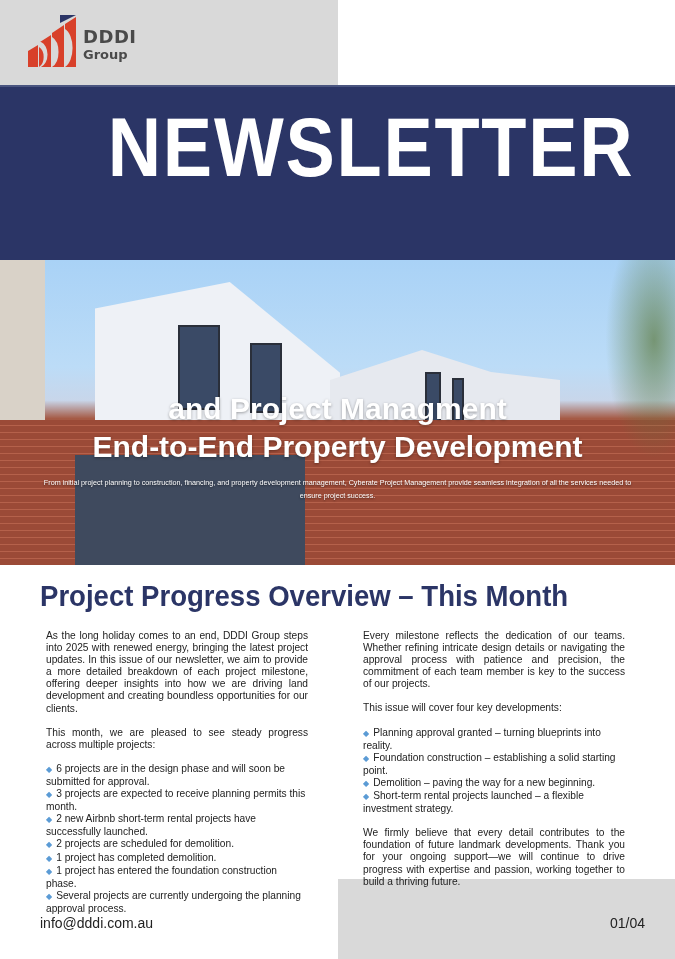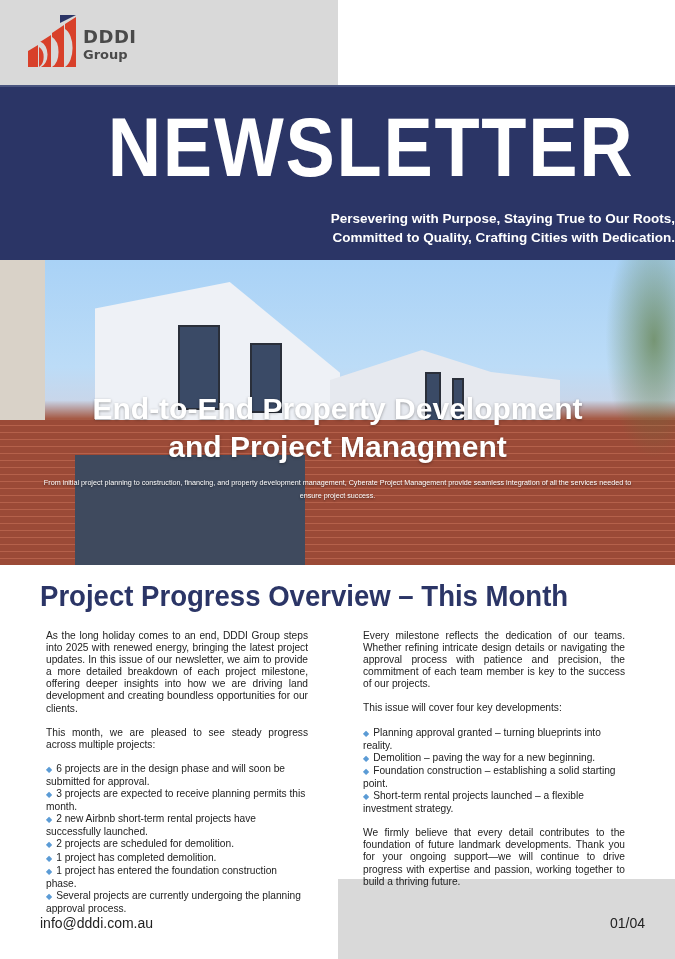--- a/index.html
+++ b/index.html
@@ -64,41 +64,37 @@
       <div class="logo-text">
         <span class="l1">DDDI</span>
         <span class="l2">Group</span>
       </div>
     </div>
   </div>
 </div>
 
 <div class="banner">
   <div class="banner-title">NEWSLETTER</div>
-  <div class="banner-sub">
-    <div>Persevering with Purpose, Staying True to Our Roots,</div>
-    <div>Committed to Quality, Crafting Cities with Dedication.</div>
-  </div>
 </div>
 
 <div class="hero">
   <div class="leftwall"></div>
   <div class="house"></div>
   <div class="house2"></div>
   <div class="win" style="left:178px;top:65px;width:42px;height:85px;"></div>
   <div class="win" style="left:250px;top:83px;width:32px;height:70px;"></div>
   <div class="win" style="left:425px;top:112px;width:16px;height:55px;"></div>
   <div class="win" style="left:452px;top:118px;width:12px;height:50px;"></div>
   <div class="brick"></div>
   <div class="garage"></div>
   <div class="tree"></div>
   <div class="hero-text">
     <div class="hero-h">
+      <div>and Project Managment</div>
       <div>End-to-End Property Development</div>
-      <div>and Project Managment</div>
     </div>
     <div class="hero-p">From initial project planning to construction, financing, and property development management, Cyberate Project Management provide seamless integration of all the services needed to ensure project success.</div>
   </div>
 </div>
 
 <div class="section-title">Project Progress Overview – This Month</div>
 
 <div class="grey-block"></div>
 
 <div class="col col-left">
@@ -114,21 +110,21 @@
   <div class="li"><span class="bullet">◆</span><span>1 project has entered the foundation construction phase.</span></div>
   <div class="li"><span class="bullet">◆</span><span>Several projects are currently undergoing the planning approval process.</span></div>
 </div>
 
 <div class="col col-right">
   <p>Every milestone reflects the dedication of our teams. Whether refining intricate design details or navigating the approval process with patience and precision, the commitment of each team member is key to the success of our projects.</p>
   <div class="gap"></div>
   <p>This issue will cover four key developments:</p>
   <div class="gap"></div>
   <div class="li"><span class="bullet">◆</span><span>Planning approval granted – turning blueprints into reality.</span></div>
+  <div class="li"><span class="bullet">◆</span><span>Foundation construction – establishing a solid starting point.</span></div>
   <div class="li"><span class="bullet">◆</span><span>Demolition – paving the way for a new beginning.</span></div>
-  <div class="li"><span class="bullet">◆</span><span>Foundation construction – establishing a solid starting point.</span></div>
   <div class="li"><span class="bullet">◆</span><span>Short-term rental projects launched – a flexible investment strategy.</span></div>
   <div class="gap"></div>
   <p>We firmly believe that every detail contributes to the foundation of future landmark developments. Thank you for your ongoing support—we will continue to drive progress with expertise and passion, working together to build a thriving future.</p>
 </div>
 
 <div class="footer-left">info@dddi.com.au</div>
 <div class="footer-right">01/04</div>
 
 </body></html>

